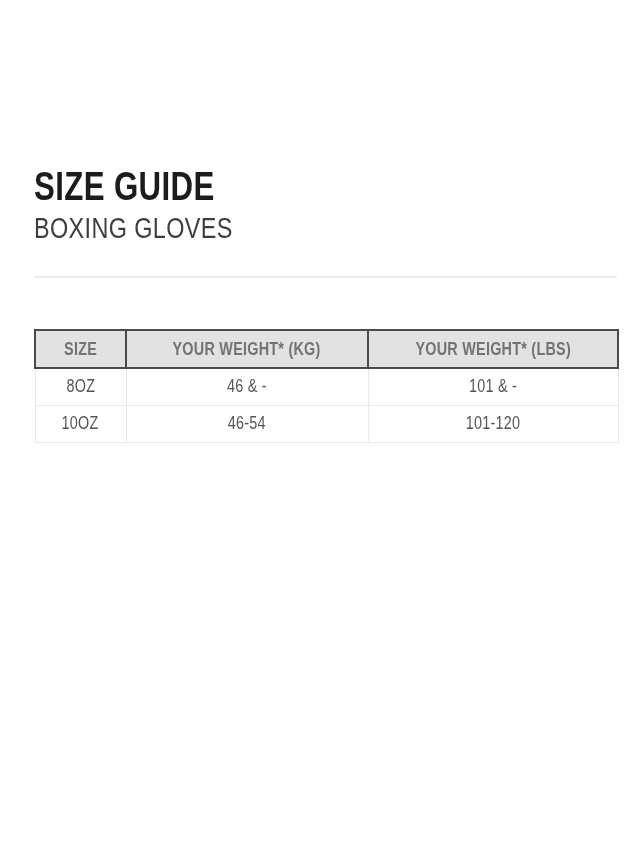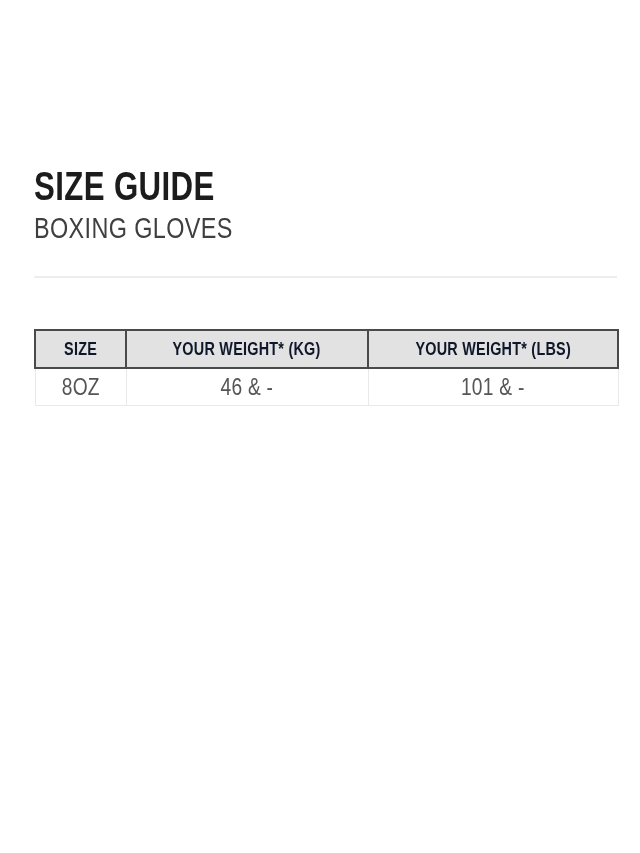--- a/index.html
+++ b/index.html
@@ -57,30 +57,30 @@
   }
   .size-table col.c-size { width: 91px; }
   .size-table col.c-kg   { width: 242px; }
   .size-table col.c-lbs  { width: 250px; }
   .size-table thead th {
     height: 38px;
     background: #e2e2e2;
     border: 2px solid #4a4a4a;
     font-size: 18px;
     font-weight: 600;
-    color: #0f172a;
+    color: #737373;
     text-align: center;
     vertical-align: middle;
     letter-spacing: 0.3px;
   }
   .size-table tbody td {
     height: 37px;
     background: #ffffff;
     border: 1px solid #e9e9e9;
-    font-size: 24px;
+    font-size: 18px;
     font-weight: 400;
     color: #555555;
     text-align: center;
     vertical-align: middle;
     letter-spacing: 0.3px;
   }
 </style>
 </head>
 <body>
 
@@ -108,16 +108,21 @@
         <th><span class="cond-c">YOUR WEIGHT* (KG)</span></th>
         <th><span class="cond-c">YOUR WEIGHT* (LBS)</span></th>
       </tr>
     </thead>
     <tbody>
       <tr>
         <td><span class="cond-c">8OZ</span></td>
         <td><span class="cond-c">46 &amp; -</span></td>
         <td><span class="cond-c">101 &amp; -</span></td>
       </tr>
+      <tr>
+        <td><span class="cond-c">10OZ</span></td>
+        <td><span class="cond-c">46-54</span></td>
+        <td><span class="cond-c">101-120</span></td>
+      </tr>
     </tbody>
   </table>
 
 </div>
 
 </body></html>

